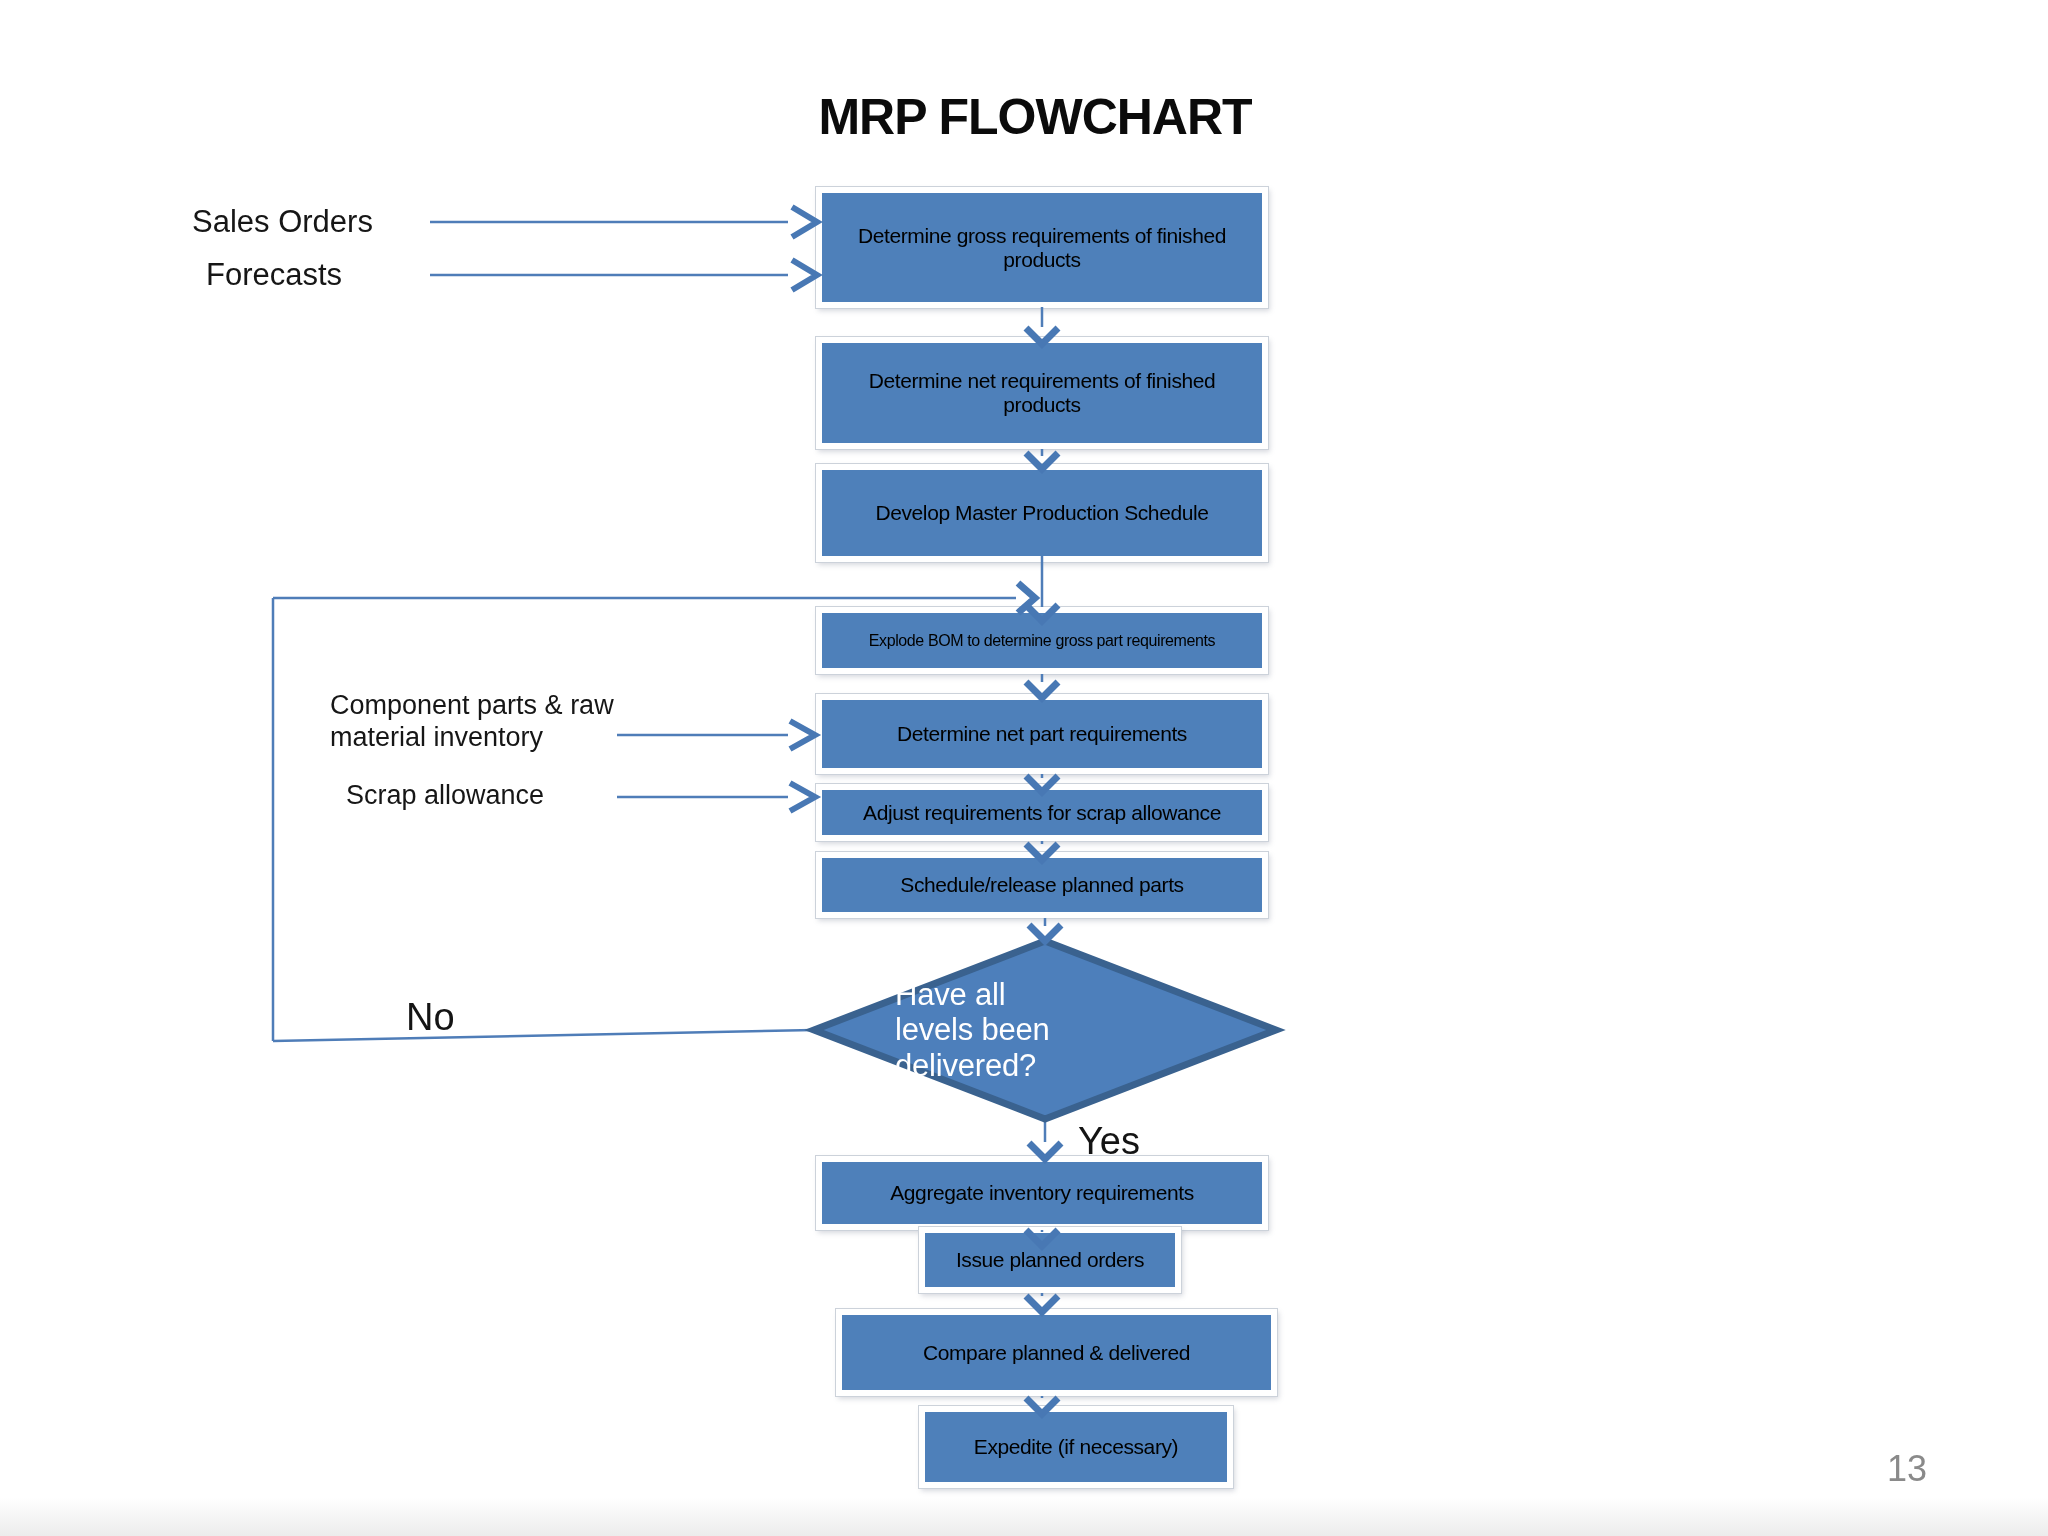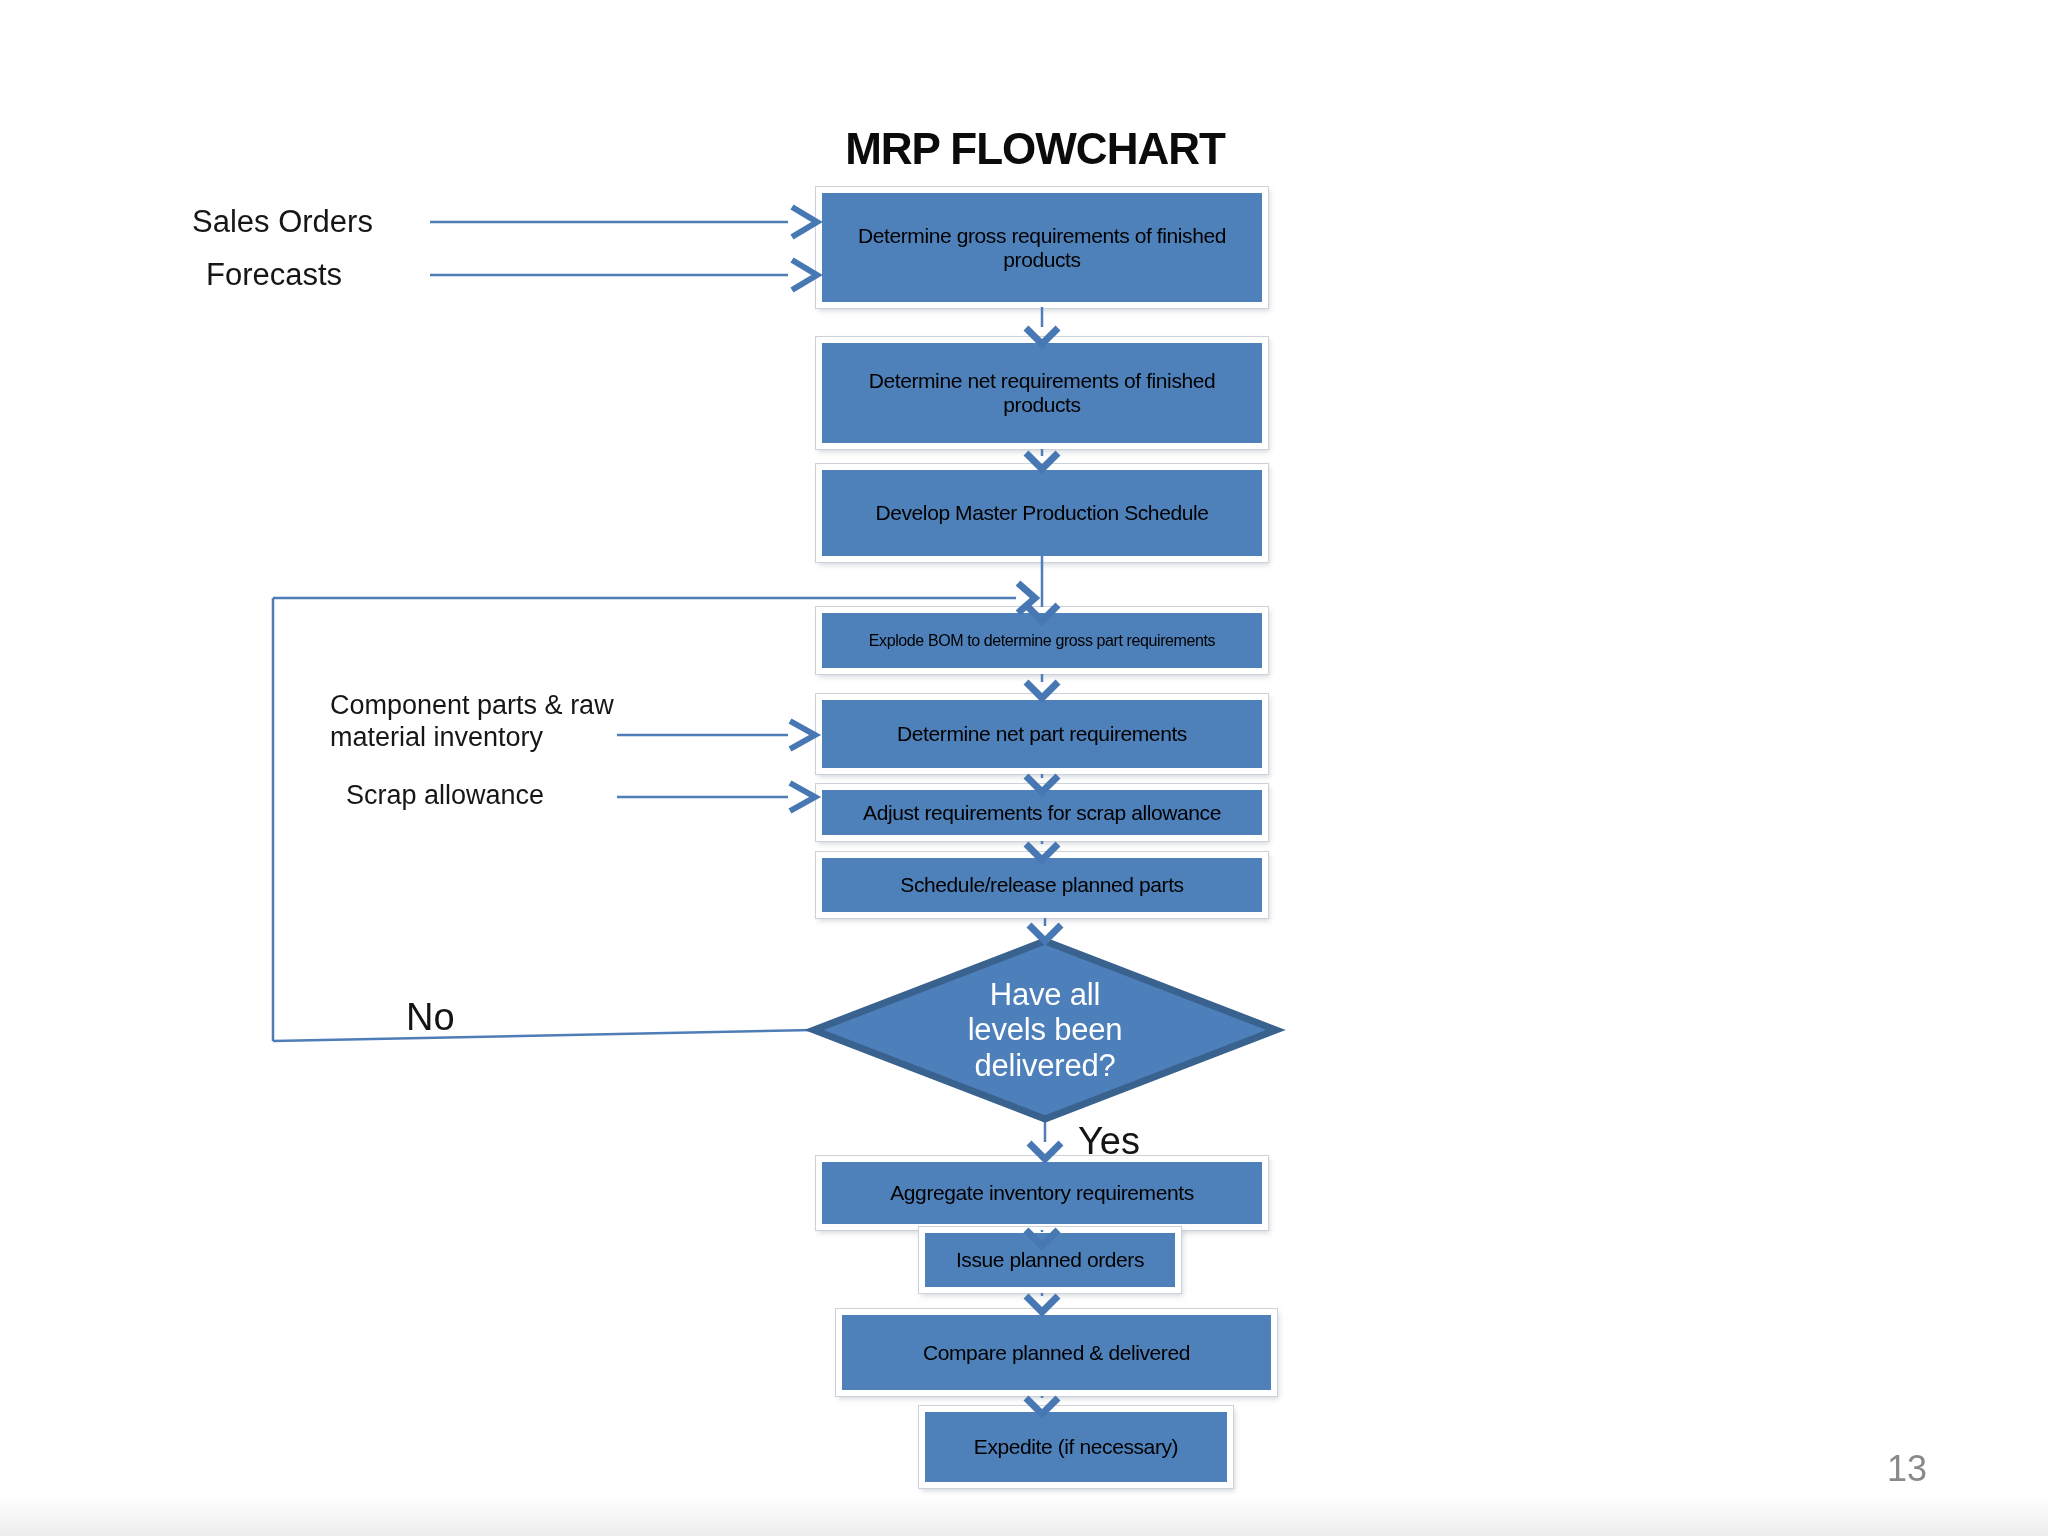--- a/index.html
+++ b/index.html
@@ -3,39 +3,38 @@
 <meta charset="utf-8">
 <style>
   html,body{margin:0;padding:0;background:#ffffff;}
   .slide{
     position:relative;width:2048px;height:1536px;overflow:hidden;
     background:linear-gradient(180deg,#ffffff 0%,#ffffff 97.5%,#ececec 100%);
     font-family:"Liberation Sans",sans-serif;
   }
   .title{
     position:absolute;left:535px;top:88px;width:1000px;
-    text-align:center;font-size:44px;font-weight:700;color:#0b0b0b;
+    text-align:center;font-size:50px;font-weight:700;color:#0b0b0b;
     letter-spacing:-1px;
-    margin-top:36px;
   }
   .io-label{
     position:absolute;color:#161616;font-size:31px;line-height:1.18;
   }
   .step-box{
     position:absolute;box-sizing:border-box;
     background:#4e80ba;border:6px solid #ffffff;outline:1px solid #ccd2da;
     box-shadow:2px 3px 5px rgba(110,120,140,.28);
     display:flex;align-items:center;justify-content:center;text-align:center;
     color:#000000;font-size:21px;letter-spacing:-0.4px;padding:0 10px;
   }
   .step-box.small-text{font-size:16px;}
   .connectors{position:absolute;left:0;top:0;}
   .diamond-text{
     position:absolute;left:895px;top:972px;width:300px;height:116px;
-    display:flex;flex-direction:column;align-items:center;justify-content:center;
+    display:flex;flex-direction:column;align-items:flex-start;justify-content:center;
     color:#ffffff;font-size:31px;line-height:1.13;text-align:center;letter-spacing:-0.2px;
   }
   .branch-label{position:absolute;color:#141414;font-size:38px;}
   .page-number{position:absolute;left:1862px;top:1448px;width:90px;text-align:center;
     color:#8a8a8a;font-size:36px;}
 </style>
 </head>
 <body>
 
 <div class="slide">

